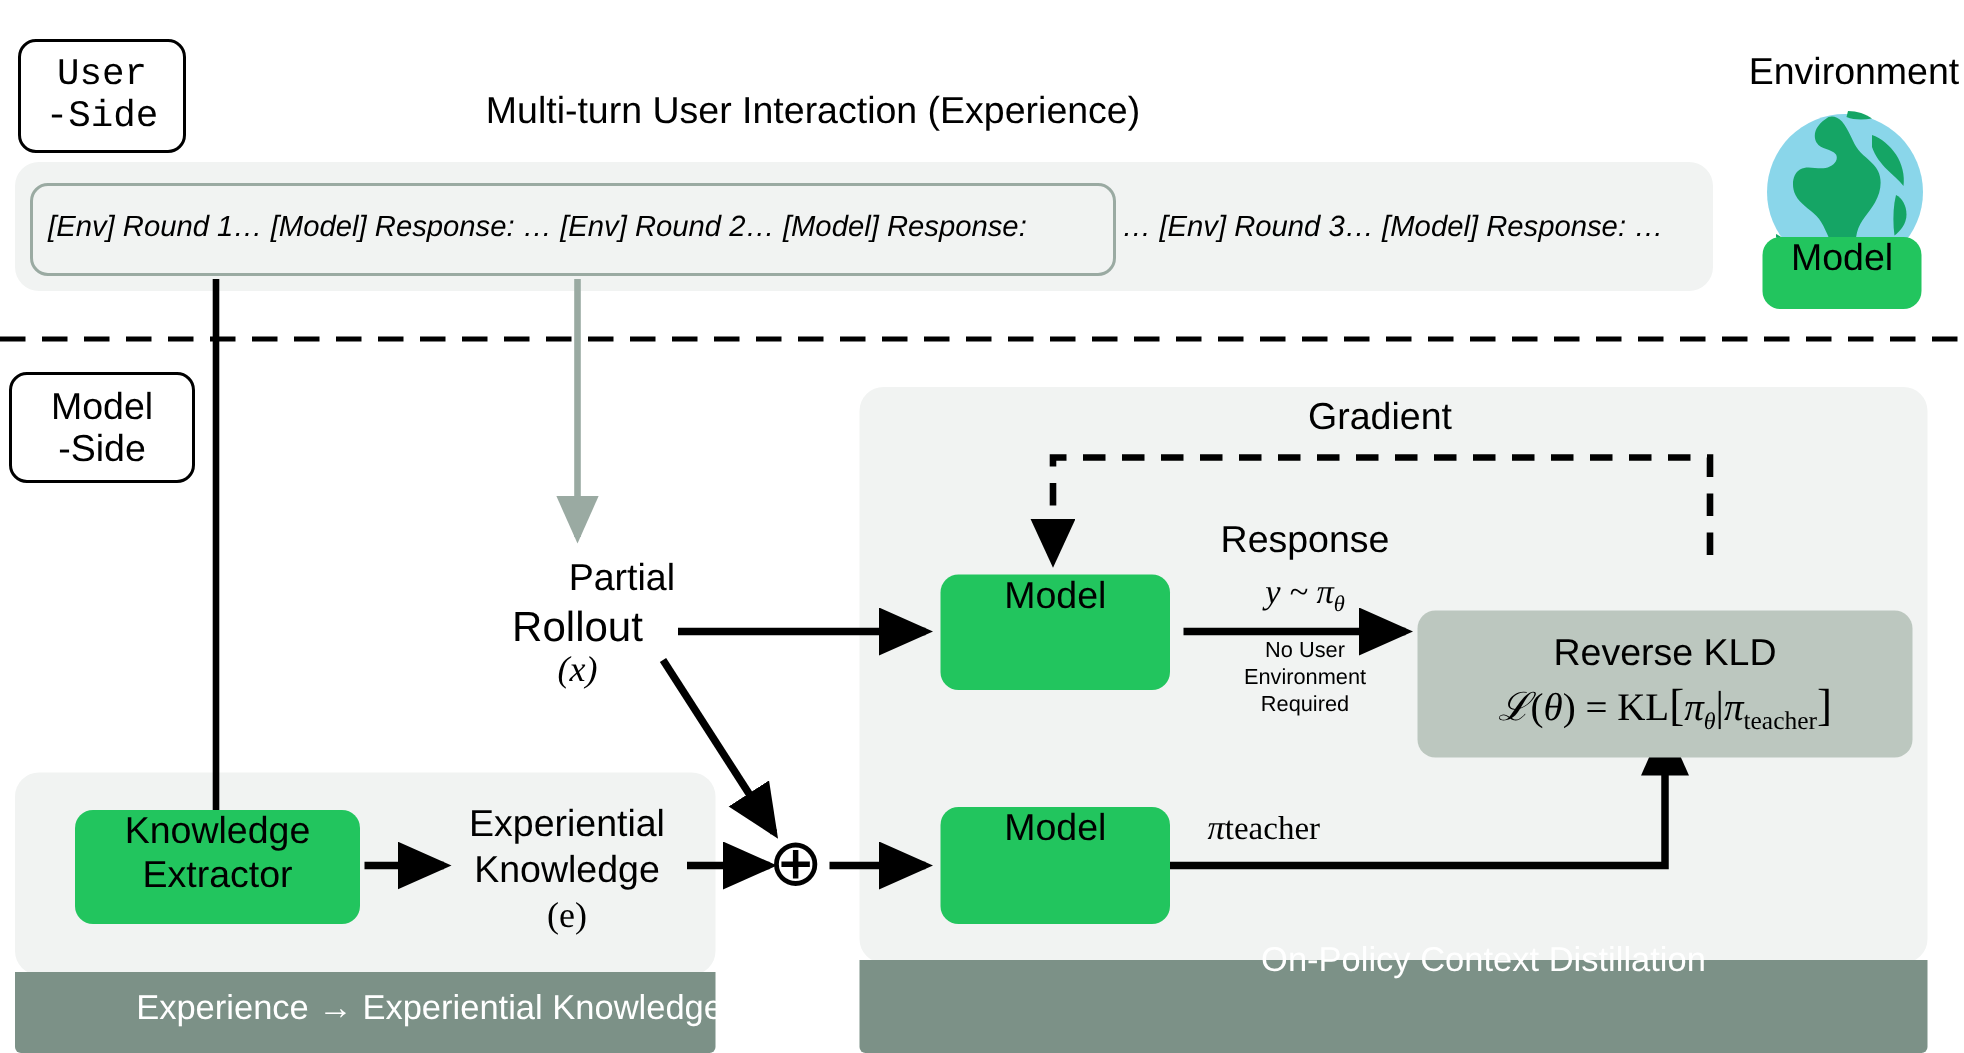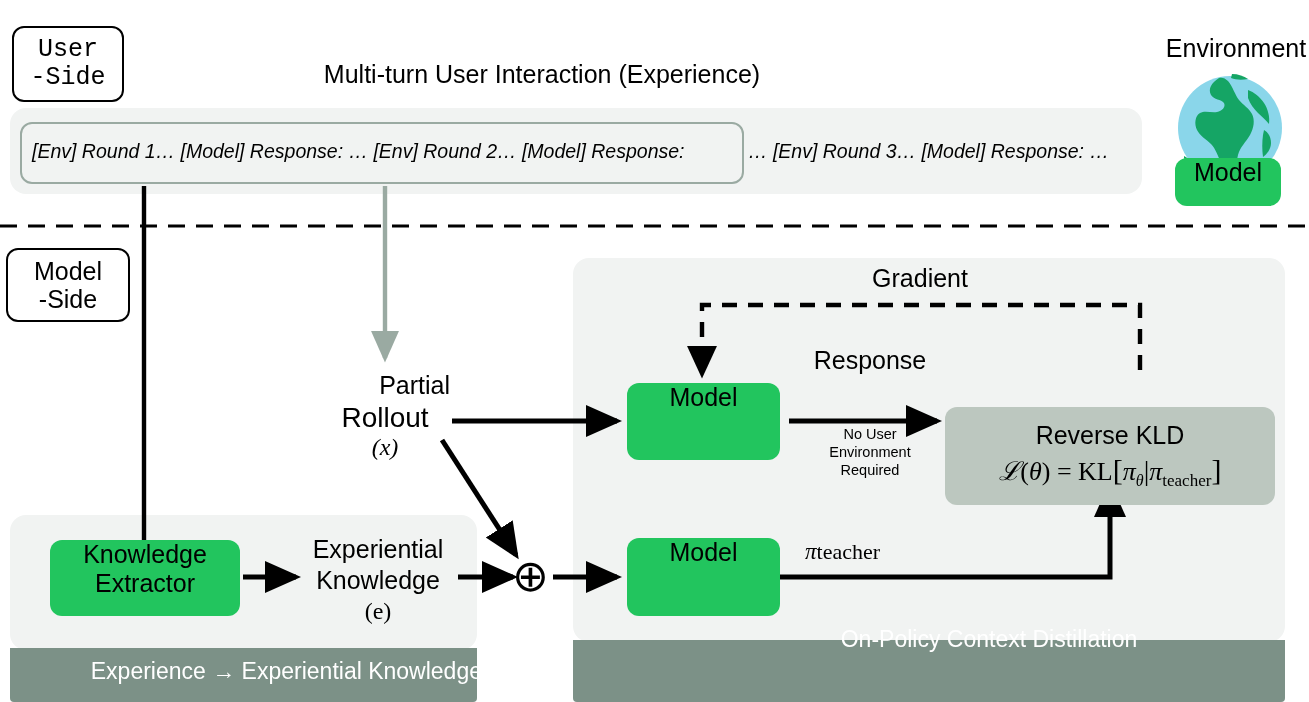--- a/index.html
+++ b/index.html
@@ -153,20 +153,25 @@
     <span>Model</span>
   </div>
 
   <div class="nodebox" style="left:627px;top:538px;width:153px;height:78px;">
     <span>Model</span>
   </div>
 
   <div class="lbl center" style="left:820px;top:264px;width:200px;font-size:25px;">Gradient</div>
 
   <div class="lbl center" style="left:790px;top:346px;width:160px;font-size:25px;">Response</div>
+  <div class="lbl center mathi" style="left:790px;top:382px;width:160px;font-size:23px;">
+    <span>y</span>
+    <span class="mathr"> ~ </span>
+    <span>π</span><sub style="font-size:15px;">θ</sub>
+  </div>
   <div class="lbl small" style="left:790px;top:425px;width:160px;">
     <div>No User</div>
     <div>Environment</div>
     <div>Required</div>
   </div>
 
   <div class="lbl" style="left:805px;top:538px;font-size:23px;">
     <span class="mathi">π</span><span class="mathr" style="font-size:22px;">teacher</span>
   </div>
 

